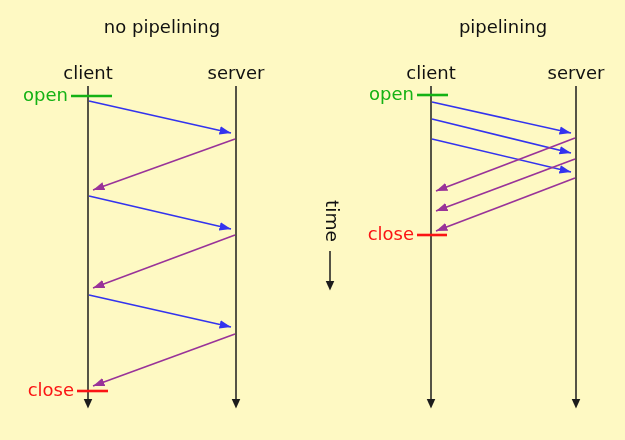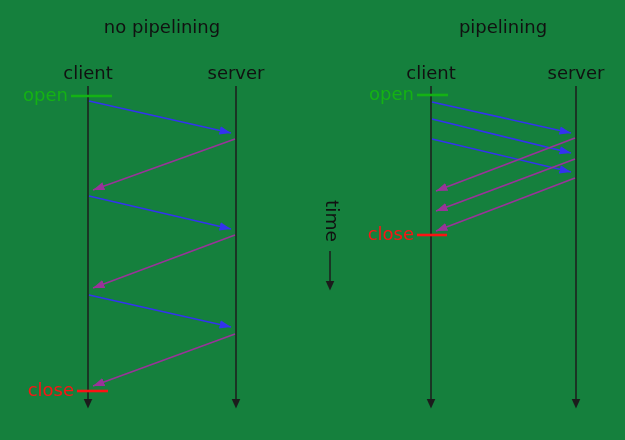--- a/index.html
+++ b/index.html
@@ -1,18 +1,18 @@
 <!DOCTYPE html>
 <html><head>
 <meta charset="utf-8">
 <style>
   html, body { margin: 0; padding: 0; background: #ffffff; }
   .stage {
     width: 625px; height: 440px;
-    background: #15803d;
+    background: #fef9c3;
     position: relative;
     overflow: hidden;
   }
   svg { display: block; }
   .t {
     font-family: "DejaVu Sans", "Liberation Sans", sans-serif;
     font-size: 18px;
     fill: #111111;
   }
   .t.title { font-size: 18px; }

